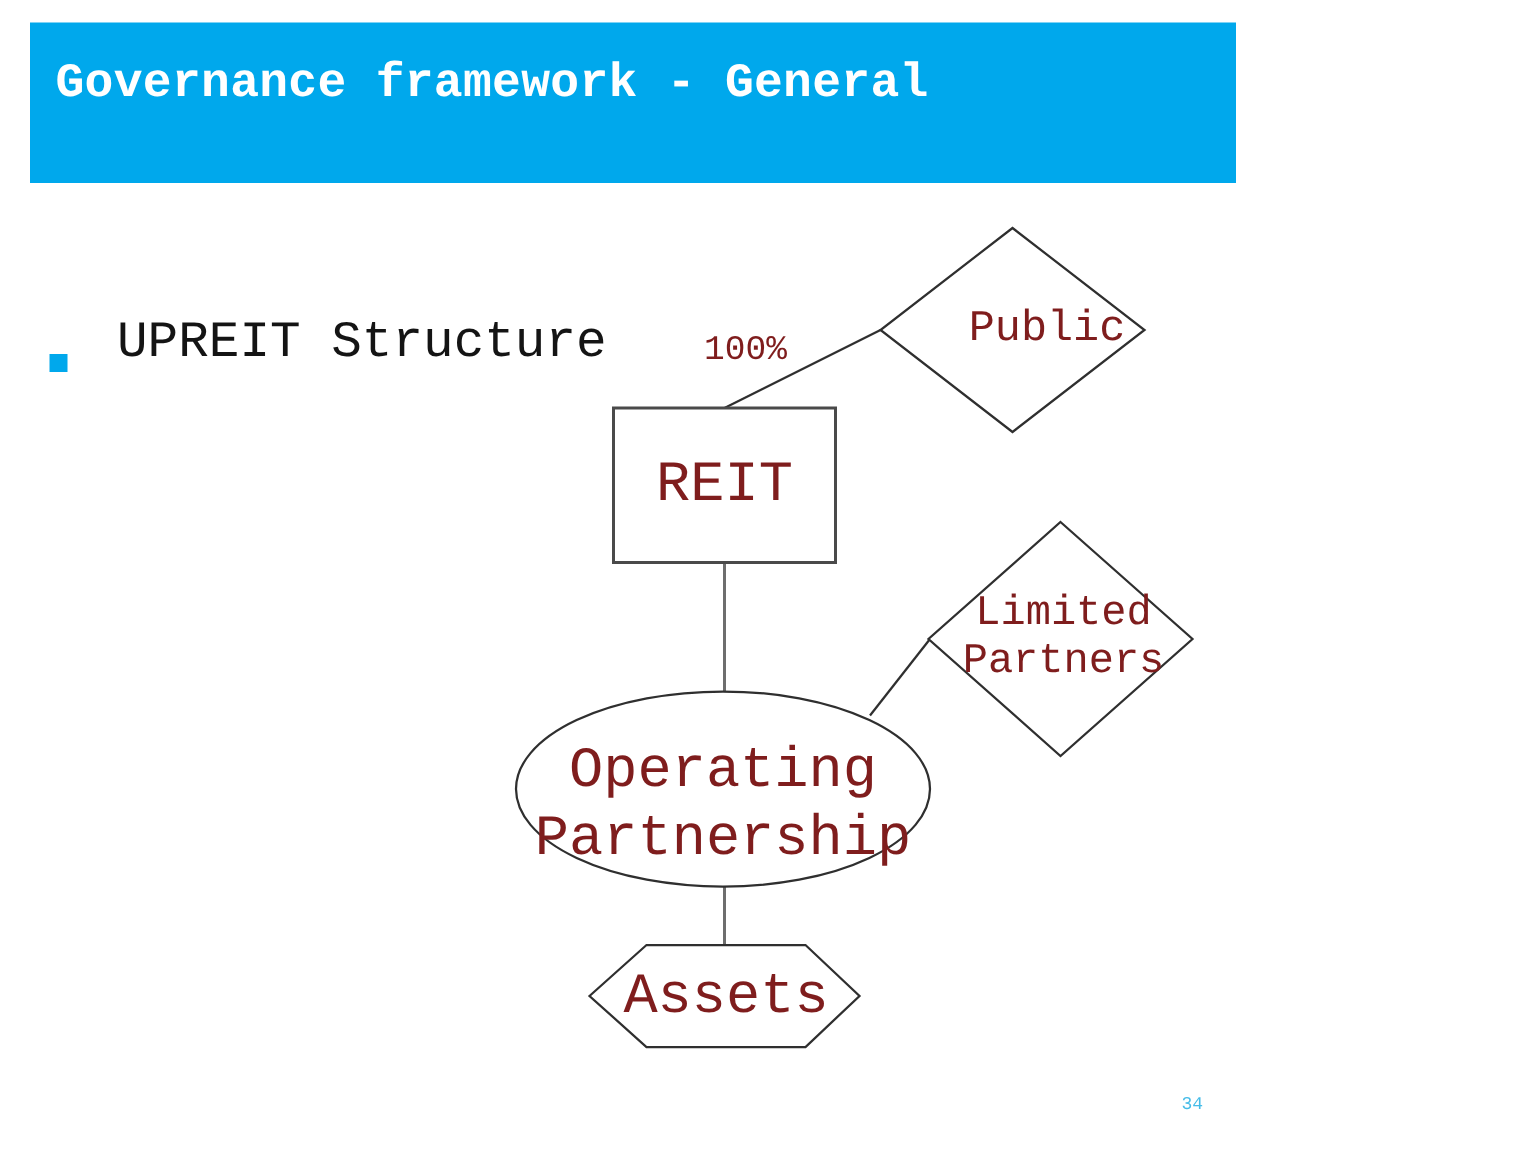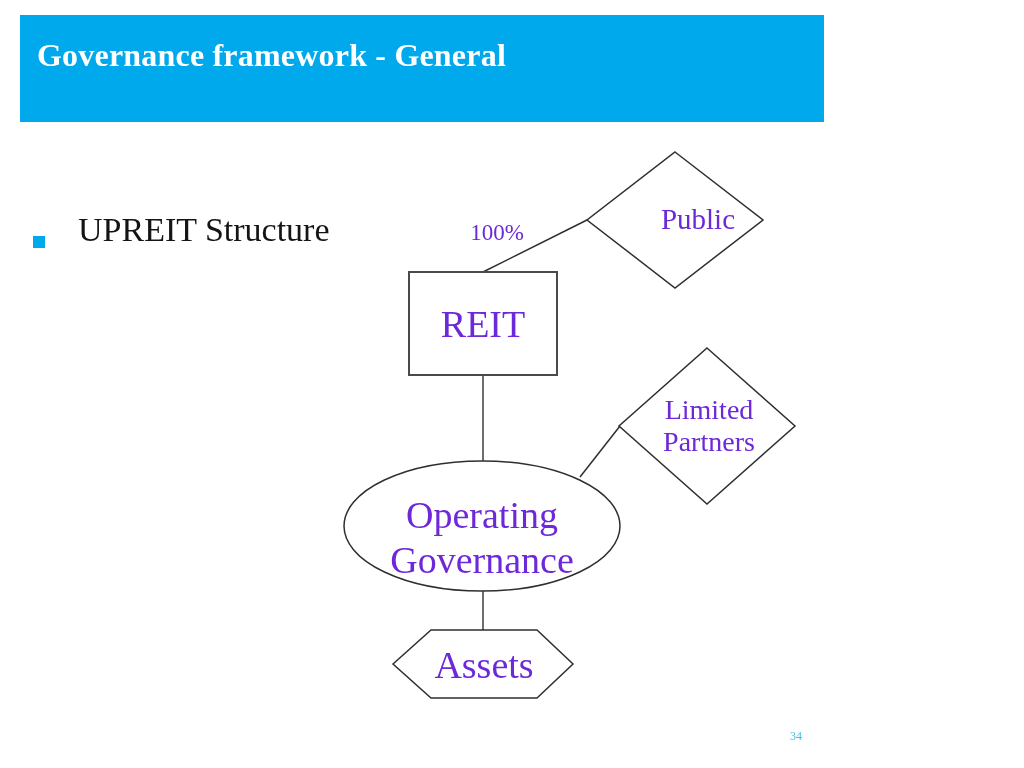--- a/index.html
+++ b/index.html
@@ -2,21 +2,21 @@
 <html><head>
 <meta charset="utf-8">
 <style>
   html, body { margin: 0; padding: 0; background: #ffffff; }
   .slide {
     position: relative;
     width: 824px;
     height: 768px;
     background: #ffffff;
     overflow: hidden;
-    font-family: Liberation Serif, serif;
+    font-family: Liberation Mono, monospace;
     color: #111111;
   }
 
   
   .title-bar {
     position: absolute;
     left: 20px;
     top: 15px;
     width: 985px;
     height: 107px;
@@ -56,21 +56,21 @@
   }
 
   
   .diagram { position: absolute; left: 0; top: 0; width: 1024px; height: 768px; }
   .diagram svg { position: absolute; left: 0; top: 0; }
 
   .node-label {
     position: absolute;
     transform: translate(-50%, -50%);
     text-align: center;
-    color: #6d28d9;
+    color: #7f1d1d;
     white-space: nowrap;
   }
   .lbl-ownership { left: 497px; top: 233px; font-size: 23px; }
   .lbl-public    { left: 674px; top: 219px; font-size: 29px; margin-left: 24px; }
   .lbl-reit      { left: 483px; top: 324px; font-size: 38px; }
   .lbl-lp        { left: 709px; top: 426px; font-size: 28px; line-height: 1.15; }
   .lbl-op        { left: 482px; top: 538px; font-size: 38px; line-height: 1.18; }
   .lbl-assets    { left: 484px; top: 665px; font-size: 38px; }
 
   
@@ -118,21 +118,21 @@
 
     <div class="node-label lbl-lp">
       <div>Limited</div>
       <div>Partners</div>
     </div>
 
     <div class="node-label lbl-reit">REIT</div>
 
     <div class="node-label lbl-op">
       <div>Operating</div>
-      <div>Governance</div>
+      <div>Partnership</div>
     </div>
 
     <div class="node-label lbl-assets">Assets</div>
   </div>
 
   <div class="page-number">34</div>
 
 </div>
 
 </body></html>

